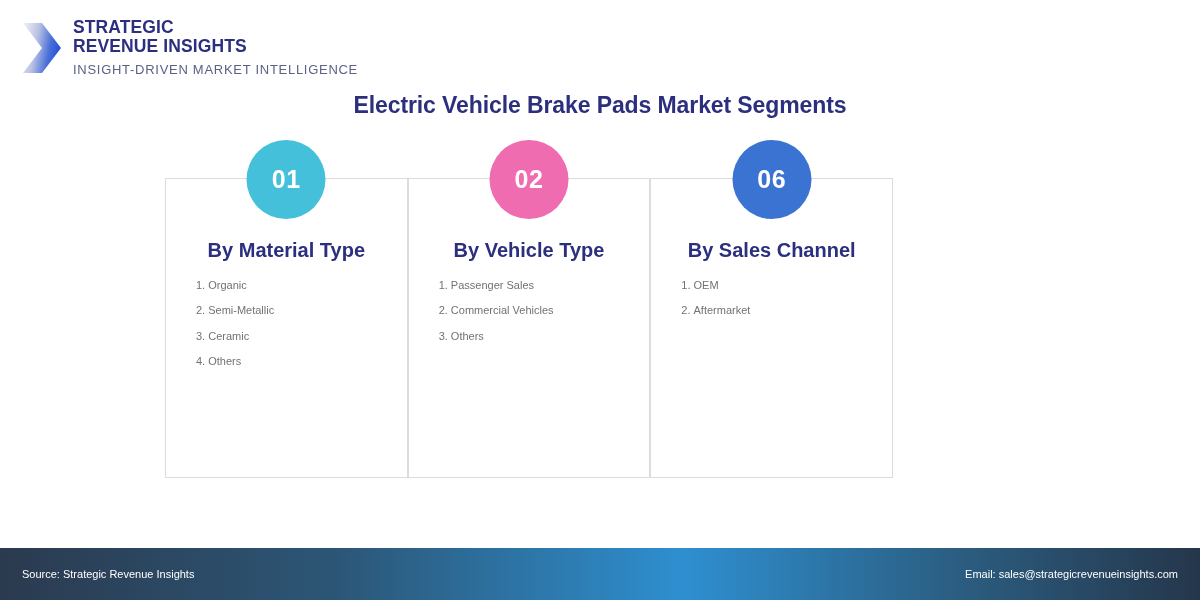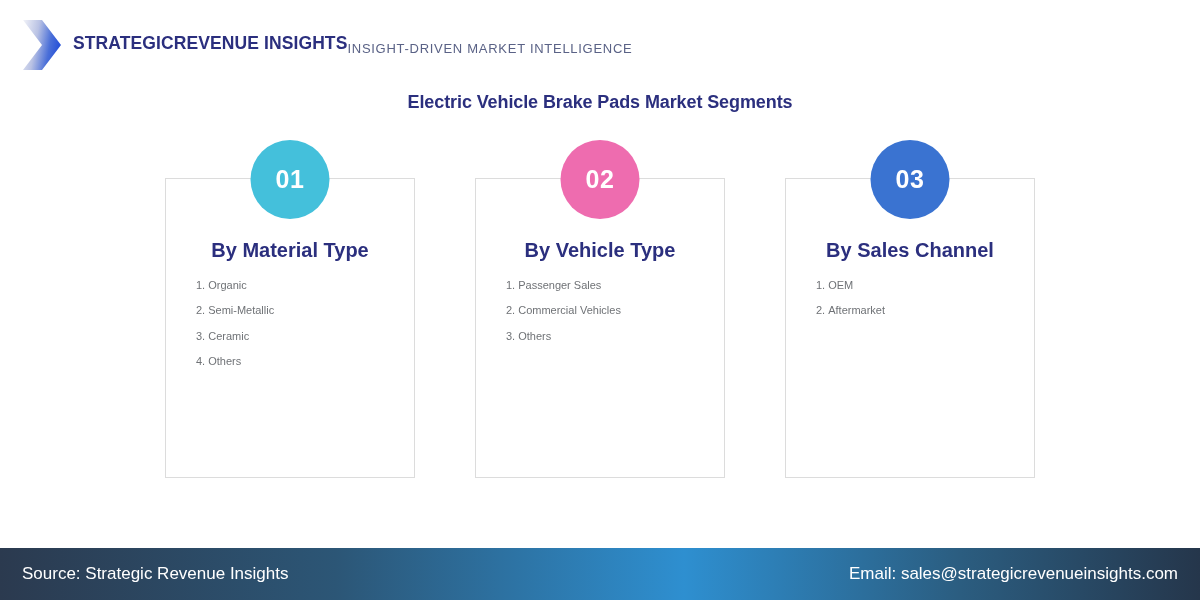--- a/index.html
+++ b/index.html
@@ -23,21 +23,21 @@
     display: flex;
     align-items: center;
     gap: 9px;
   }
   .logo-mark {
     width: 44px;
     height: 54px;
     flex: 0 0 auto;
     display: block;
   }
-  .logo-text { display: flex; flex-direction: row; }
+  .logo-text { display: flex; flex-direction: column; }
   .logo-word {
     font-size: 17.5px;
     font-weight: bold;
     color: #2b2f7e;
     letter-spacing: 0.1px;
     line-height: 1.06;
     white-space: nowrap;
   }
   .logo-tagline {
     margin-top: 7px;
@@ -47,32 +47,32 @@
     white-space: nowrap;
   }
 
   
   .page-title {
     position: absolute;
     left: 0;
     top: 92px;
     width: 1200px;
     text-align: center;
-    font-size: 18px;
+    font-size: 23px;
     font-weight: bold;
     color: #2b2f7e;
     letter-spacing: -0.1px;
   }
 
   
   .cards {
     position: absolute;
     left: 165px;
     top: 178px;
-    width: 870px;
+    width: 728px;
     height: 300px;
     display: flex;
     justify-content: space-between;
   }
   .card {
     position: relative;
     width: 250px;
     height: 300px;
     box-sizing: border-box;
     border: 1px solid #dcdcdc;
@@ -135,21 +135,21 @@
       #2b5d80 80%,
       #25364b 100%);
     display: flex;
     align-items: center;
     justify-content: space-between;
     box-sizing: border-box;
     padding: 0 22px;
   }
   .footer-text {
     color: #ffffff;
-    font-size: 17px;
+    font-size: 11px;
     white-space: nowrap;
   }
 </style>
 </head>
 <body>
 
 <div class="logo-block">
   <svg class="logo-mark" viewBox="0 0 44 54">
     <defs>
       <linearGradient id="chevGrad" x1="0" y1="0" x2="1" y2="0.25">
@@ -187,21 +187,21 @@
     <div class="card-badge" style="background: rgb(238, 108, 175);">02</div>
     <div class="card-title">By Vehicle Type</div>
     <ul class="card-list">
       <li><span class="li-num">1.</span><span>Passenger Sales</span></li>
       <li><span class="li-num">2.</span><span>Commercial Vehicles</span></li>
       <li><span class="li-num">3.</span><span>Others</span></li>
     </ul>
   </div>
 
   <div class="card">
-    <div class="card-badge" style="background: rgb(58, 115, 209);">03</div>
+    <div class="card-badge" style="background: rgb(58, 115, 209);">06</div>
     <div class="card-title">By Sales Channel</div>
     <ul class="card-list">
       <li><span class="li-num">1.</span><span>OEM</span></li>
       <li><span class="li-num">2.</span><span>Aftermarket</span></li>
     </ul>
   </div>
 
 </div>
 
 <div class="footer">

